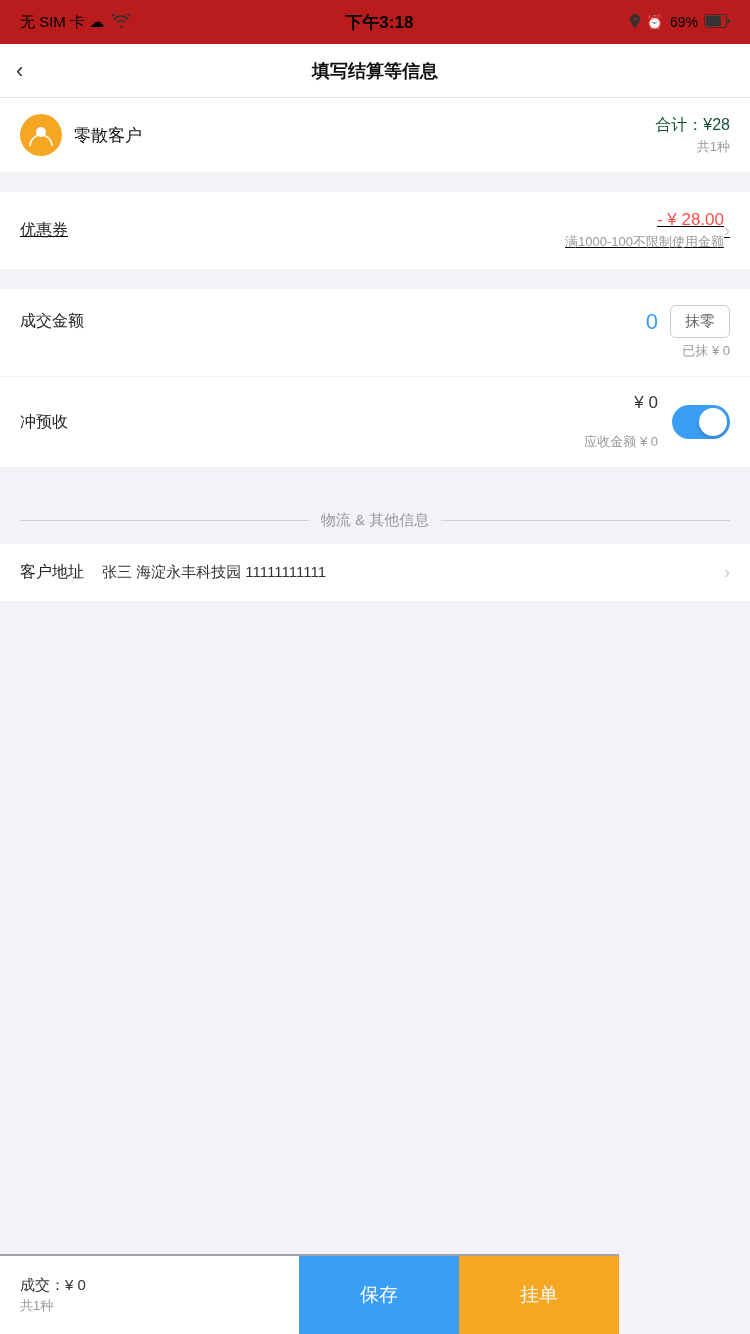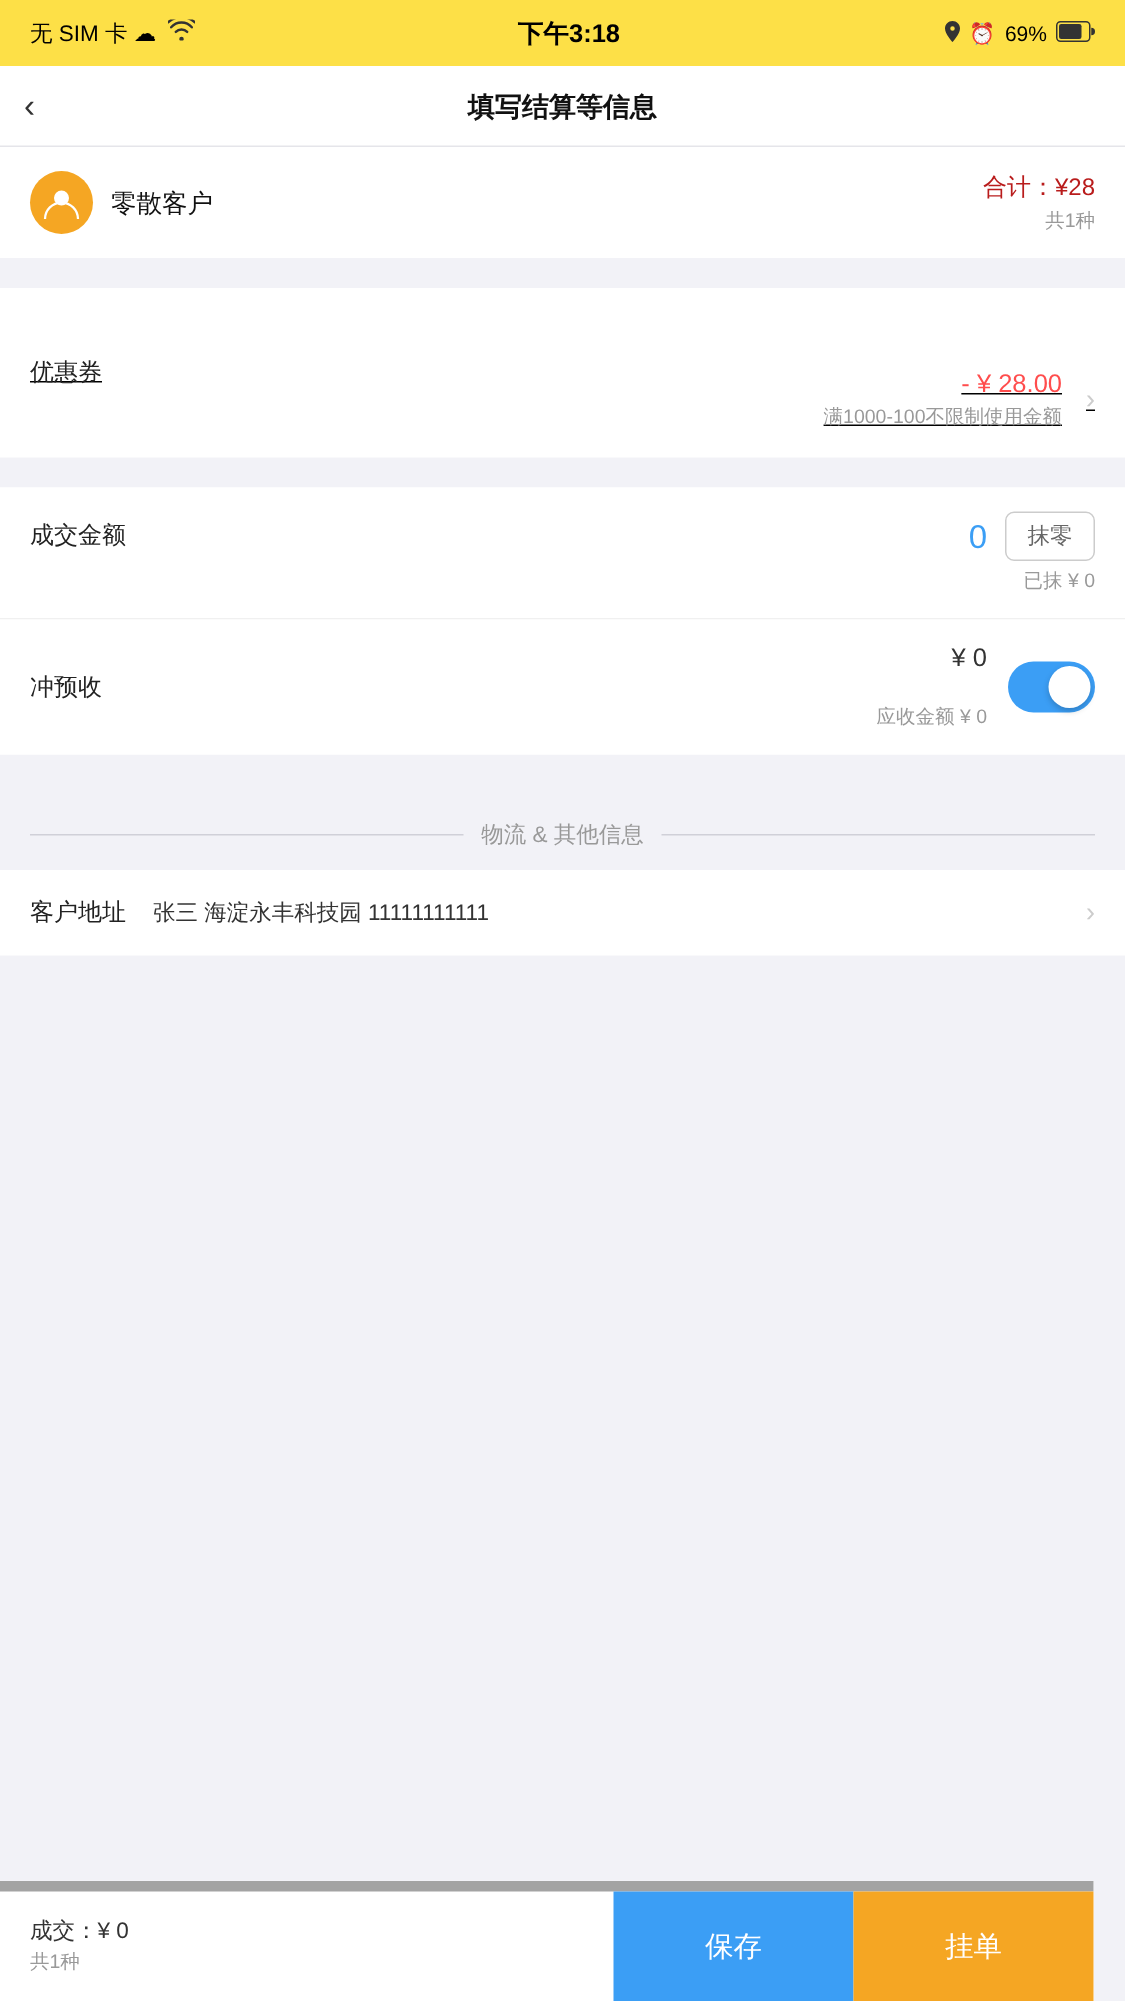--- a/index.html
+++ b/index.html
@@ -9,21 +9,21 @@
       background: #f2f2f7;
       width: 750px;
       min-height: 1334px;
       position: relative;
       overflow-x: hidden;
     }
 
     
     .status-bar {
       height: 44px;
-      background: #fde047;
+      background: #b91c1c;
       display: flex;
       align-items: center;
       justify-content: space-between;
       padding: 0 20px;
       font-size: 15px;
       font-weight: 500;
     }
     .status-left { display: flex; align-items: center; gap: 8px; }
     .status-center { font-size: 17px; font-weight: 600; }
     .status-right { display: flex; align-items: center; gap: 6px; font-size: 14px; }
@@ -87,21 +87,21 @@
     .customer-avatar svg { width: 26px; height: 26px; }
     .customer-name {
       font-size: 17px;
       color: #111;
     }
     .customer-right {
       text-align: right;
     }
     .customer-total {
       font-size: 16px;
-      color: #b91c1c;
+      color: #14532d;
       margin-left: 36px;
     }
     .customer-count {
       font-size: 13px;
       color: #999;
       margin-top: 2px;
     }
 
     
     .divider-section {
@@ -121,22 +121,21 @@
     }
     .row-item:last-child { border-bottom: none; text-decoration: underline; }
     .row-label {
       font-size: 16px;
       color: #222;
       min-width: 80px;
     }
     .row-right {
       display: flex;
       align-items: center;
-      gap: 16px;
-      margin-top: 36px;
+      gap: 0;
     }
     .row-value-main {
       font-size: 17px;
       color: #ff4d4d;
       text-align: right;
     }
     .row-value-sub {
       font-size: 13px;
       color: #999;
       text-align: right;
@@ -308,26 +307,26 @@
       font-size: 15px;
       color: #333;
       flex: 1;
     }
 
     
     .bottom-bar {
       position: fixed;
       bottom: 0;
       left: 0;
-      width: 729px;
+      width: 619px;
       height: 80px;
       background: #fff;
       display: flex;
       align-items: stretch;
-      border-top: 7px solid #a3a3a3;
+      border-top: 2px solid #a3a3a3;
     }
     .bottom-info {
       flex: 1;
       display: flex;
       flex-direction: column;
       justify-content: center;
       padding: 0 20px;
     }
     .bottom-deal {
       font-size: 15px;

